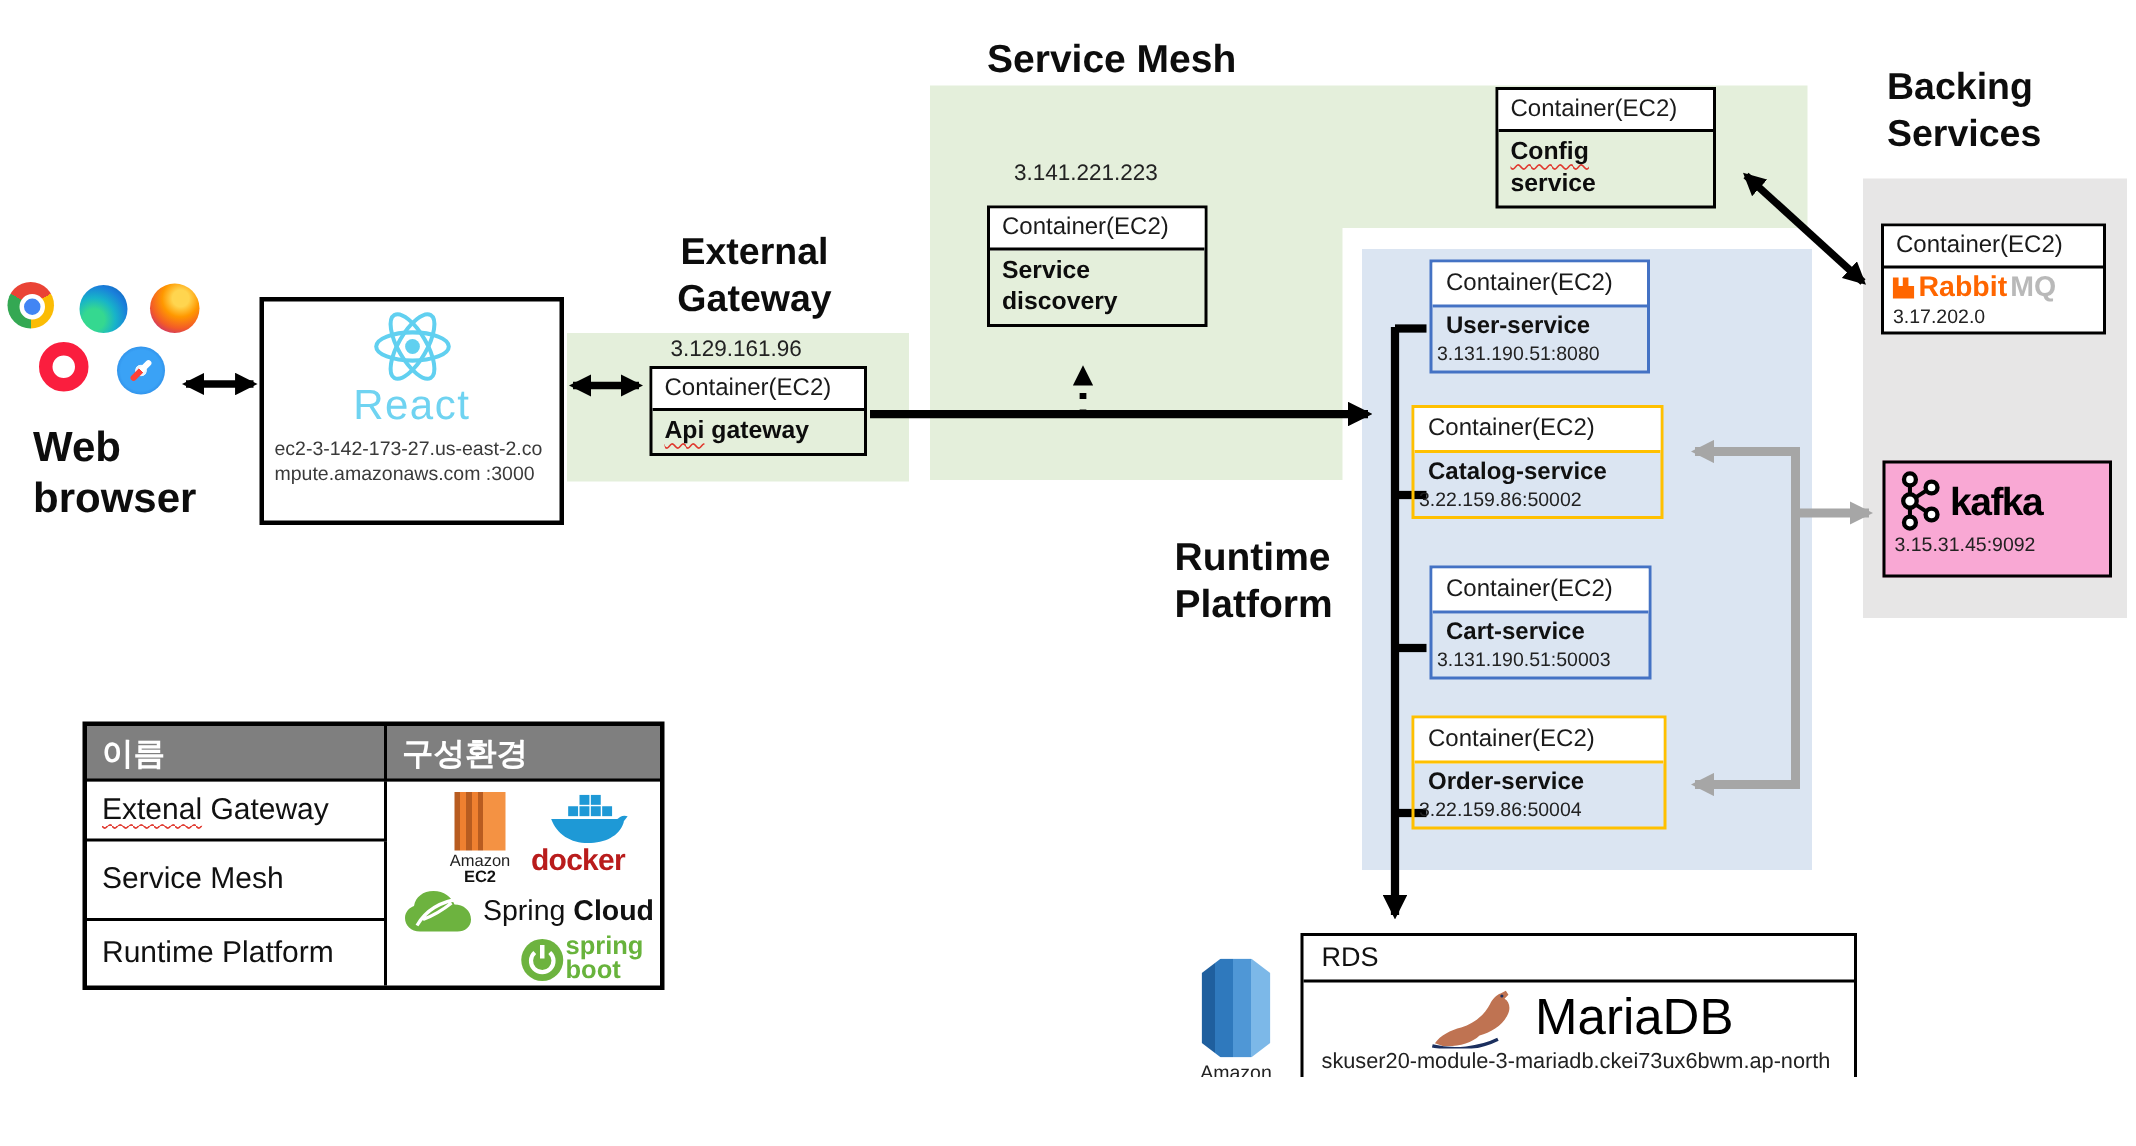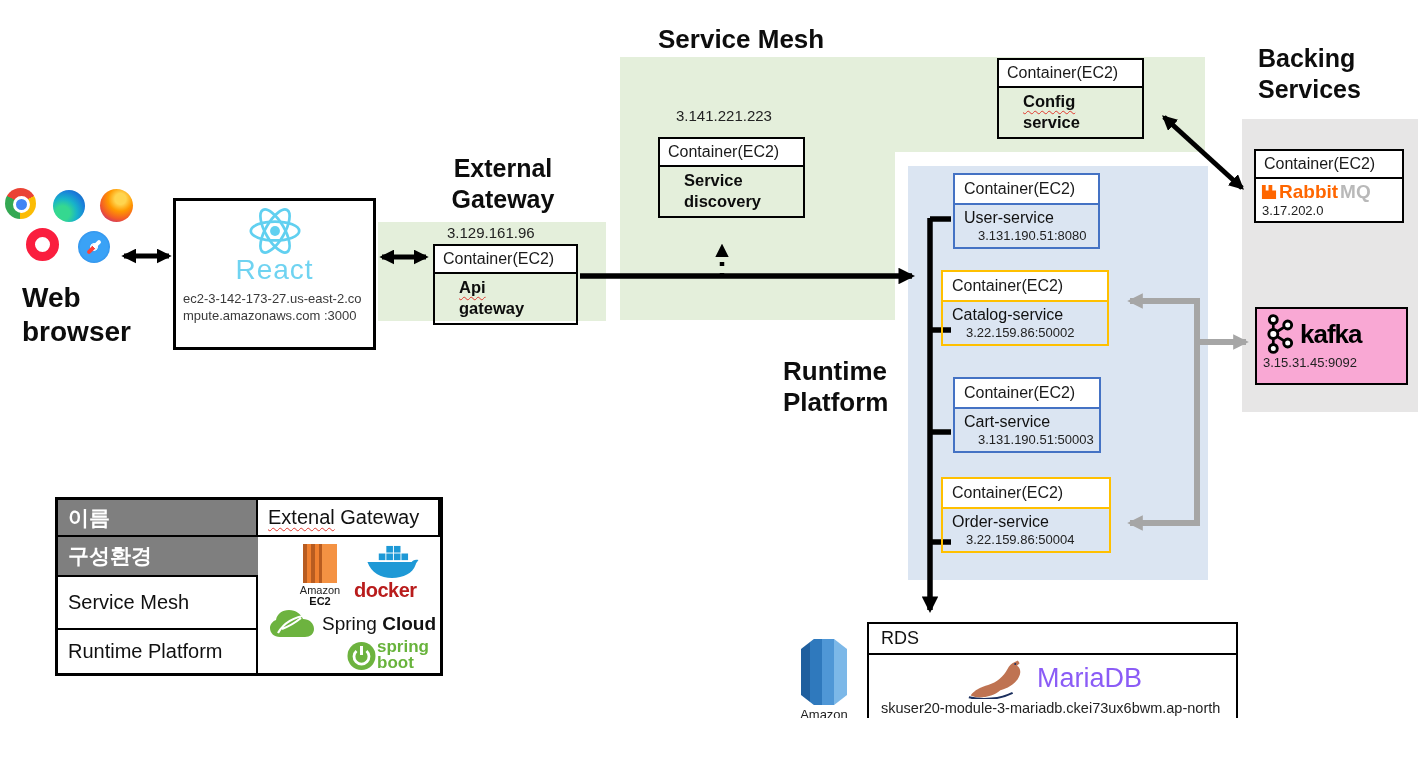--- a/index.html
+++ b/index.html
@@ -8,30 +8,30 @@
   .panel{position:absolute;}
   .p-green{background:#e4efdb;}
   .p-blue{background:#dbe5f2;}
   .p-gray{background:#e7e6e6;}
   .p-white{background:#ffffff;}
   .title{position:absolute;font-weight:bold;font-size:25px;line-height:31px;color:#0d0d0d;z-index:10;}
   .ip{position:absolute;font-size:15px;color:#222;z-index:10;}
   
   .cbox{position:absolute;border:2px solid #000;z-index:10;}
   .cbox .hd{background:#fff;border-bottom:2px solid #000;font-size:16px;padding:4px 8px;white-space:nowrap;color:#1a1a1a;}
-  .cbox .bd{padding:3px 24px 4px;font-weight:bold;font-size:16.5px;line-height:21px;color:#0d0d0d;}
+  .cbox .bd{padding:3px 8px 4px;font-weight:bold;font-size:16.5px;line-height:21px;color:#0d0d0d;}
   
   .svc{position:absolute;border:2.5px solid;z-index:10;}
   .svc.blue{border-color:#4472c4;}
   .svc.orange{border-color:#ffc000;}
   .svc .hd{background:#fff;font-size:16px;padding:5px 9px;white-space:nowrap;color:#1a1a1a;}
   .svc.blue .hd{border-bottom:2.5px solid #4472c4;}
   .svc.orange .hd{border-bottom:2.5px solid #ffc000;}
-  .svc .nm{font-weight:normal;font-size:16px;padding:4px 9px 0;white-space:nowrap;}
-  .svc .ad{font-size:13px;padding:1px 23px 4px;color:#222;white-space:nowrap;}
+  .svc .nm{font-weight:bold;font-size:16px;padding:4px 9px 0;white-space:nowrap;}
+  .svc .ad{font-size:13px;padding:1px 3px 4px;color:#222;white-space:nowrap;}
   .sq{text-decoration-line:underline;text-decoration-style:wavy;text-decoration-color:#e0382e;text-decoration-thickness:1px;text-underline-offset:3px;}
   
   #react-box{position:absolute;left:173px;top:198px;width:197px;height:146px;border:3px solid #000;background:#fff;z-index:10;}
   #react-box .addr{position:absolute;left:7px;top:89px;width:186px;font-size:13px;line-height:17px;color:#3a3a3a;word-break:break-all;}
   #react-brand{position:absolute;left:0;top:53px;width:100%;text-align:center;font-size:28px;color:#6fd3f1;letter-spacing:1px;}
   
   .bico{position:absolute;border-radius:50%;z-index:10;}
   #ico-chrome{left:5px;top:188px;width:31px;height:31px;background:conic-gradient(from 60deg,#fbbc05 0 120deg,#34a853 120deg 240deg,#ea4335 240deg 360deg);}
   #ico-chrome::after{content:"";position:absolute;left:8px;top:8px;width:11px;height:11px;background:#4285f4;border:3px solid #fff;border-radius:50%;}
   #ico-edge{left:53px;top:190px;width:32px;height:32px;background:radial-gradient(circle at 30% 72%,#35d890 0 22%,#17b3c9 45%,#1a7edb 70%,#0c59a4 100%);}
@@ -44,28 +44,28 @@
   .rab-txt1{color:#ff6600;font-weight:bold;font-size:19px;}
   .rab-txt2{color:#b9b9b9;font-weight:bold;font-size:19px;}
   #kafka-box{position:absolute;left:1255px;top:307px;width:149px;height:74px;border:2px solid #000;background:#f9a8d4;z-index:10;}
   .kafka-row{display:flex;align-items:center;gap:6px;padding:4px 0 0 10px;}
   .kafka-txt{font-weight:bold;font-size:26px;color:#000;letter-spacing:-1px;}
   #kafka-box .ad,#rabbit-ip{font-size:13px;color:#222;padding-left:6px;}
   
   #rds-box{position:absolute;left:867px;top:622px;width:371px;height:126px;border:2.5px solid #000;background:#fff;z-index:10;box-sizing:border-box;}
   #rds-box .hd{font-size:18px;padding:4px 12px;border-bottom:2.5px solid #000;color:#111;}
   .maria-row{display:flex;align-items:center;justify-content:center;gap:8px;margin-top:2px;}
-  .maria-txt{font-size:27px;color:#8b5cf6;}
+  .maria-txt{font-size:34px;color:#000000;}
   #rds-endpoint{padding:1px 12px;font-size:14.5px;line-height:17px;color:#222;word-break:break-all;width:345px;}
   #aws-rds{position:absolute;left:801px;top:639px;width:46px;height:66px;z-index:10;clip-path:polygon(28% 0,72% 0,100% 15%,100% 85%,72% 100%,28% 100%,0 85%,0 15%);background:linear-gradient(90deg,#1f5f9e 0 20%,#2f79bd 20% 45%,#4f97d6 45% 72%,#7cb8e8 72% 100%);}
   #aws-rds-label{position:absolute;left:786px;top:707px;width:76px;text-align:center;z-index:10;line-height:15px;}
   #aws-rds-label .l1{font-size:13px;color:#222;}
   #aws-rds-label .l2{font-size:14px;font-weight:bold;color:#111;}
   
-  #legend{position:absolute;left:55px;top:497px;width:388px;height:179px;border:3px solid #000;box-sizing:border-box;display:grid;grid-template-columns:200px 1fr;grid-template-rows:37px 40px 53px 1fr;z-index:10;background:#fff;}
+  #legend{position:absolute;left:55px;top:481px;width:388px;height:179px;border:3px solid #000;box-sizing:border-box;display:grid;grid-template-columns:200px 1fr;grid-template-rows:37px 40px 53px 1fr;z-index:10;background:#fff;}
   #legend .cell{border-right:2px solid #000;border-bottom:2px solid #000;display:flex;align-items:center;padding-left:10px;box-sizing:border-box;}
   #legend .hdr{background:#7f7f7f;color:#fff;font-weight:bold;font-size:21px;}
   #legend .name{font-size:20px;color:#111;}
   #legend .noR{border-right:none;}
   #legend .noB{border-bottom:none;}
   #env-cell{grid-column:2;grid-row:2/5;position:relative;border-bottom:none;}
   #env-cell .eico{position:absolute;}
   #ec2-ico{left:45px;top:7px;width:34px;height:39px;background:linear-gradient(90deg,#b85c20 0 4px,#ef8030 4px 8px,#b85c20 8px 12px,#ef8030 12px 16px,#b85c20 16px 19px,#f49243 19px 34px);}
   #ec2-lab{left:31px;top:48px;width:62px;text-align:center;line-height:11px;}
   #ec2-lab .l1{font-size:11px;color:#222;}
@@ -247,24 +247,24 @@
   </div>
 
   <div id="aws-rds"></div>
   <div id="aws-rds-label">
     <div class="l1">Amazon</div>
     <div class="l2">RDS</div>
   </div>
 
   <div id="legend">
     <div class="cell hdr">이름</div>
+    <div class="cell hdr noR">구성환경</div>
     <div class="cell name">
         <span><span class="sq">Extenal</span><span> Gateway</span></span>
       </div>
-    <div class="cell hdr noR">구성환경</div>
     <div class="cell noR noB" id="env-cell">
       <div class="eico" id="ec2-ico"></div>
       <div class="eico" id="ec2-lab">
         <div class="l1">Amazon</div>
         <div class="l2">EC2</div>
       </div>
       <svg class="eico" style="left:107px;top:8px;" width="54" height="34" viewBox="0 0 56 36">
         <g fill="#1e99d6">
           <rect x="22" y="1" width="7" height="7"></rect>
             <rect x="30" y="1" width="7" height="7"></rect>

